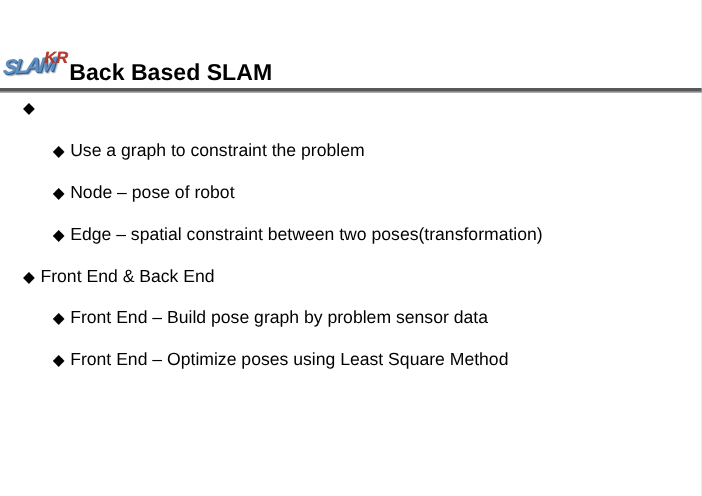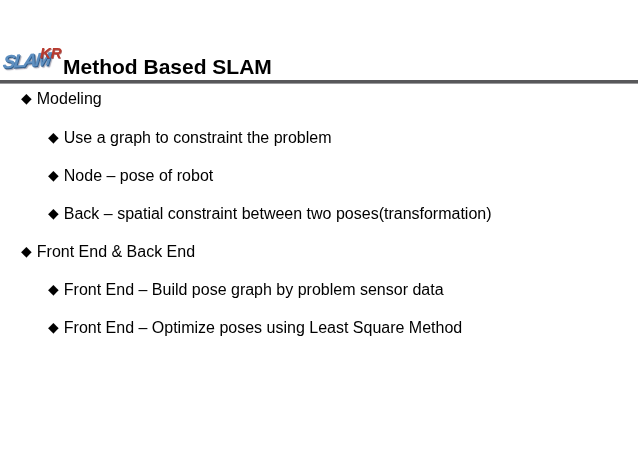--- a/index.html
+++ b/index.html
@@ -91,42 +91,41 @@
 </head>
 <body>
 
 <div class="slide">
 
   <div class="logo">
     <span class="logo-text">SLAM</span>
     <span class="logo-sup">KR</span>
   </div>
 
-  <div class="title">Method Based SLAM</div>
+  <div class="title">Back Based SLAM</div>
 
   <div class="divider"></div>
 
   <div class="bullet lvl1" style="top:90px">
     <span class="diamond">◆</span>
-    <span>Modeling</span>
   </div>
 
   <div class="bullet lvl2" style="top:129px">
     <span class="diamond">◆</span>
     <span>Use a graph to constraint the problem</span>
   </div>
 
   <div class="bullet lvl2" style="top:167px">
     <span class="diamond">◆</span>
     <span>Node – pose of robot</span>
   </div>
 
   <div class="bullet lvl2" style="top:205px">
     <span class="diamond">◆</span>
-    <span>Back – spatial constraint between two poses(transformation)</span>
+    <span>Edge – spatial constraint between two poses(transformation)</span>
   </div>
 
   <div class="bullet lvl1" style="top:243px">
     <span class="diamond">◆</span>
     <span>Front End &amp; Back End</span>
   </div>
 
   <div class="bullet lvl2" style="top:281px">
     <span class="diamond">◆</span>
     <span>Front End – Build pose graph by problem sensor data</span>

